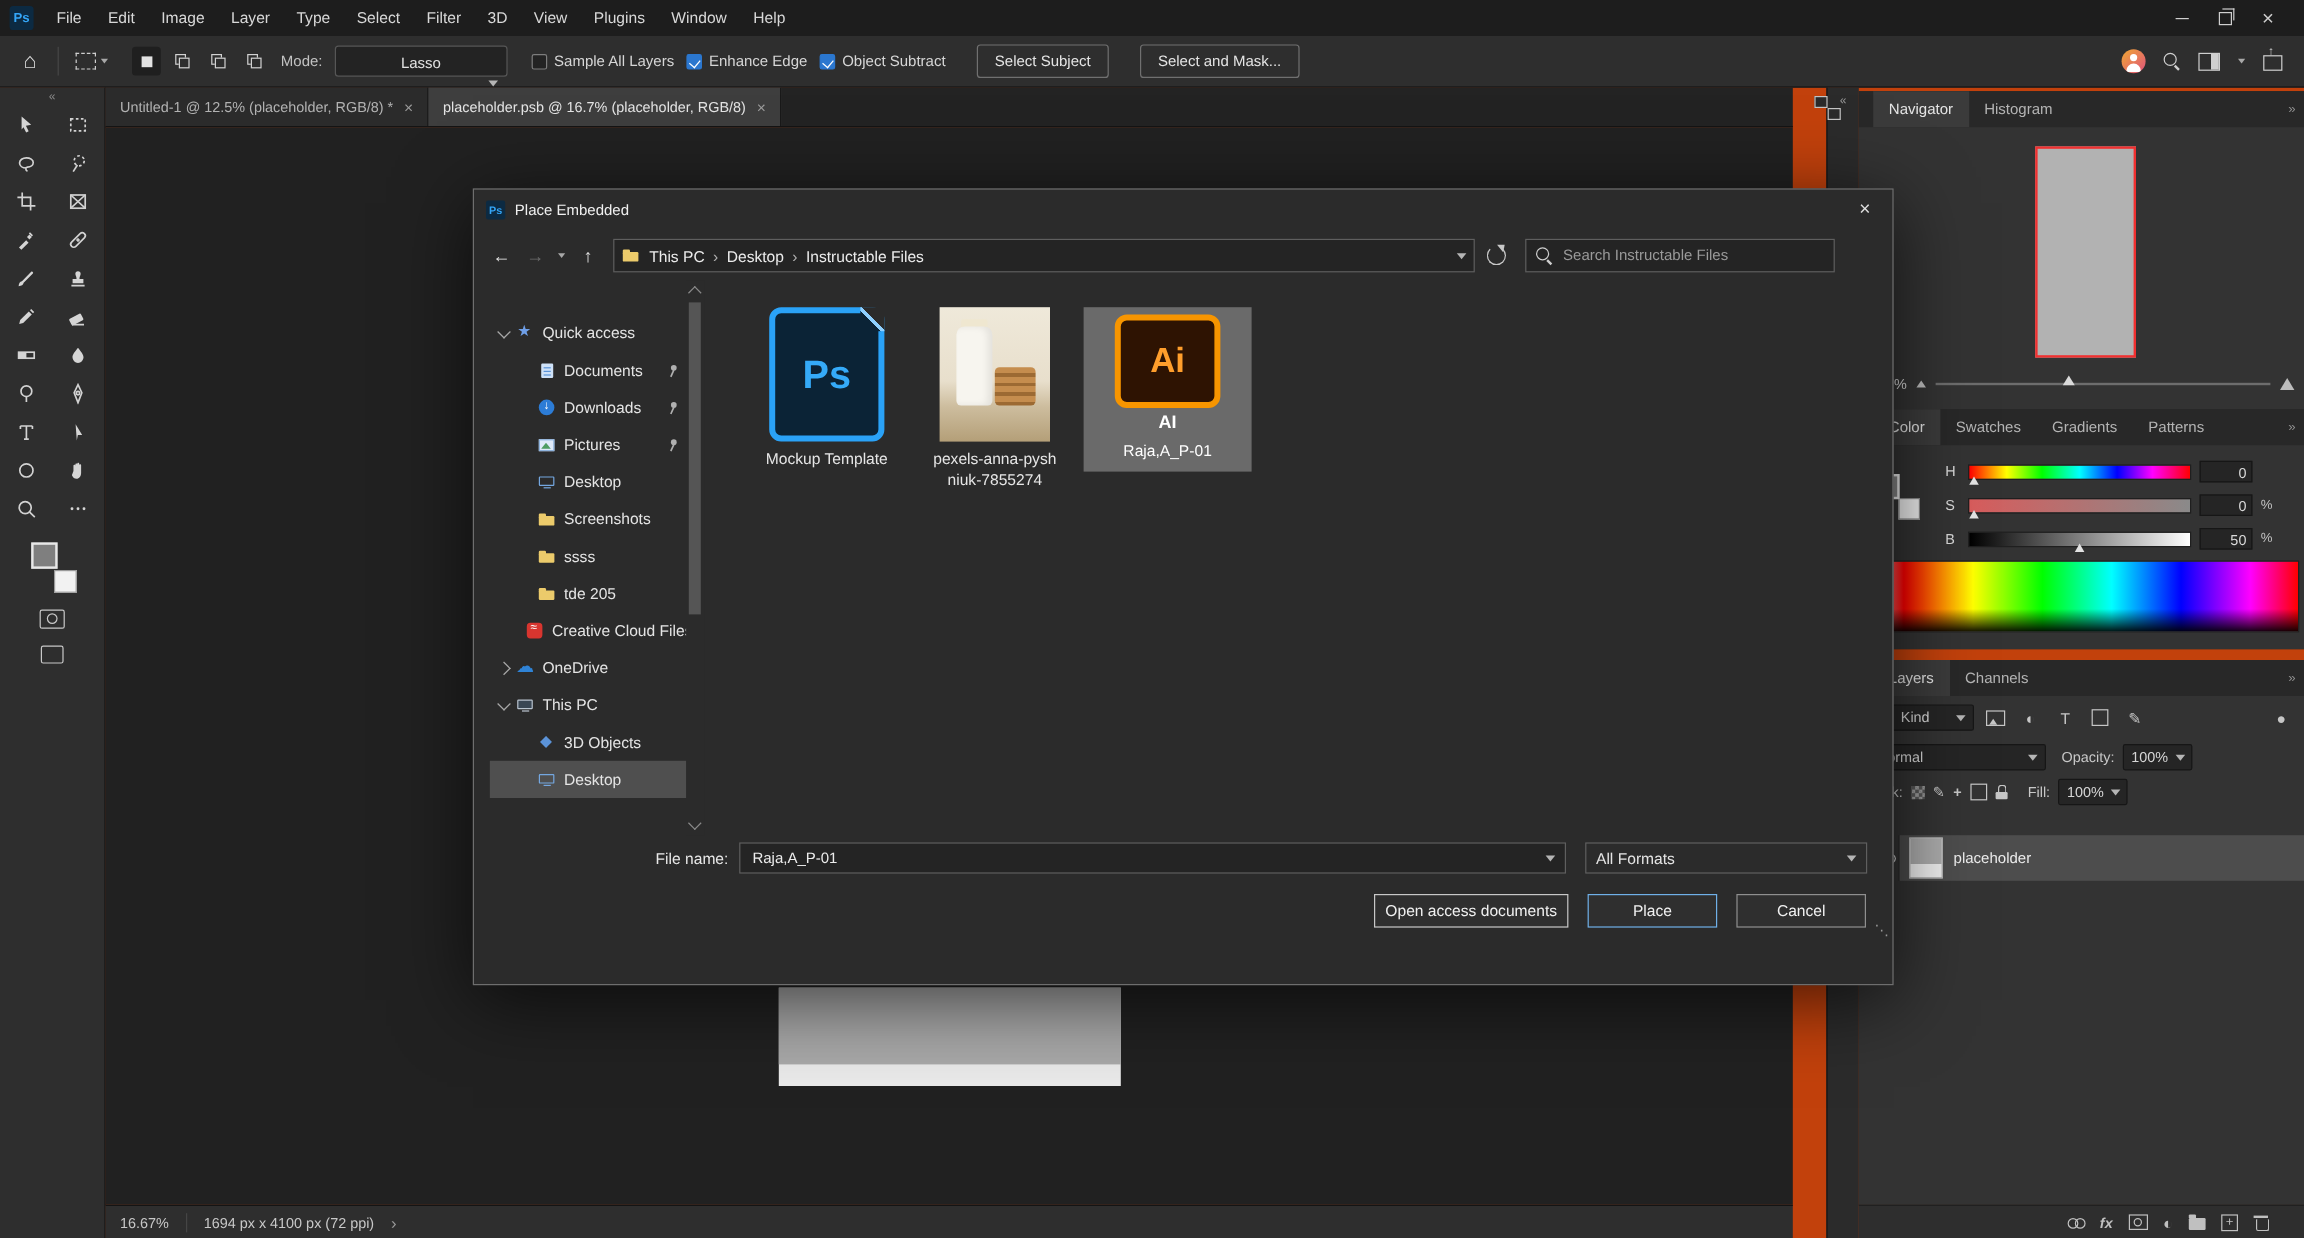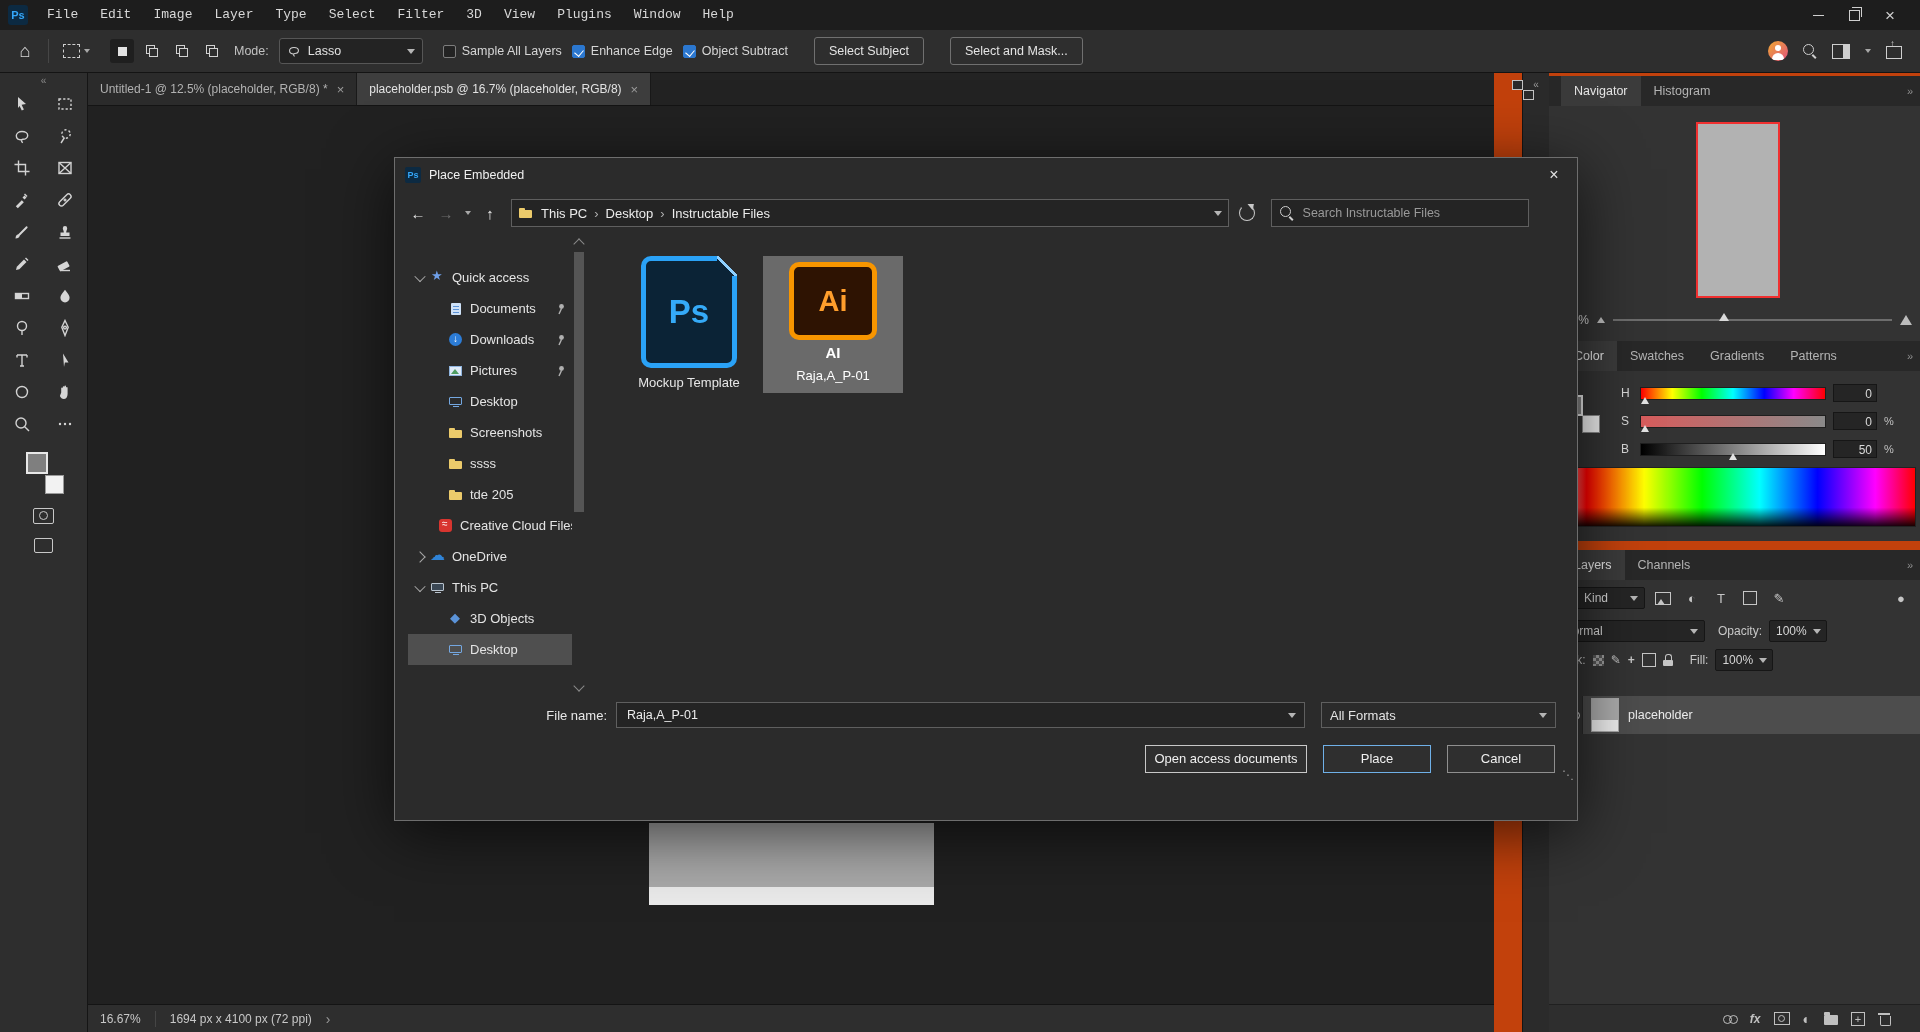--- a/index.html
+++ b/index.html
@@ -5,21 +5,21 @@
   html,body{margin:0;padding:0;background:#101010;}
   #app{position:relative;width:1920px;height:1032px;background:#c2410c;overflow:hidden;
        font-family:"Liberation Sans",sans-serif;color:#d6d6d6;-webkit-font-smoothing:antialiased;}
   .abs{position:absolute;}
   .dn{width:0;height:0;border-left:4px solid transparent;border-right:4px solid transparent;border-top:5px solid #b5b5b5;}
   .dns{width:0;height:0;border-left:3px solid transparent;border-right:3px solid transparent;border-top:4px solid #a8a8a8;}
 
   
   #menubar{left:0;top:0;width:1920px;height:30px;background:#1d1d1d;display:flex;align-items:center;padding-left:8px;box-sizing:border-box;font-size:13px;}
   .pslogo{width:20px;height:20px;background:#0c2a42;color:#34a6f8;border-radius:3px;font-size:11px;font-weight:bold;display:flex;align-items:center;justify-content:center;margin-right:8px;}
-  .mitem{padding:0 11px;line-height:30px;color:#d8d8d8;cursor:default;font-family:Liberation Mono, monospace;}
+  .mitem{padding:0 11px;line-height:30px;color:#d8d8d8;cursor:default;}
   #wincontrols{margin-left:auto;display:flex;height:30px;padding-right:12px;}
   .wc{width:36px;height:30px;display:flex;align-items:center;justify-content:center;color:#cfcfcf;}
   .ic-min{width:11px;height:1px;background:#cfcfcf;display:block;}
   .ic-restore{width:9px;height:9px;border:1px solid #cfcfcf;position:relative;display:block;}
   .ic-restore::before{content:"";position:absolute;left:2px;top:-4px;width:9px;height:9px;border:1px solid #cfcfcf;border-bottom:none;border-left:none;}
   .ic-close{font-size:17px;line-height:1;}
 
   
   #optionsbar{left:0;top:30px;width:1920px;height:43px;background:#2e2e2e;border-bottom:1px solid #141414;display:flex;align-items:center;box-sizing:border-box;padding:0 12px;font-size:12.5px;gap:10px;}
   .home{font-size:18px;color:#d8d8d8;width:26px;text-align:center;}
@@ -28,21 +28,21 @@
   .toolbadge .box{width:15px;height:12px;border:1px dashed #cfcfcf;}
   .modeicons{display:flex;gap:6px;margin-left:6px;}
   .mi{width:24px;height:24px;display:flex;align-items:center;justify-content:center;border-radius:3px;}
   .mi.active{background:#1f1f1f;}
   .sq-solid{width:9px;height:9px;background:#e2e2e2;}
   .sq-dbl{width:12px;height:12px;position:relative;}
   .sq-dbl::before{content:"";position:absolute;left:0;top:0;width:7px;height:7px;border:1px solid #d2d2d2;}
   .sq-dbl::after{content:"";position:absolute;right:0;bottom:0;width:7px;height:7px;border:1px solid #d2d2d2;background:#2e2e2e;}
   .lbl{color:#c2c2c2;}
   .dropfield{height:24px;background:#232323;border:1px solid #565656;border-radius:3px;display:flex;align-items:center;padding:0 7px;gap:7px;color:#e2e2e2;}
-  #modedrop{width:128px;}
+  #modedrop{width:128px;flex-direction:column;}
   #modedrop .dn{margin-left:auto;}
   .chk{display:flex;align-items:center;gap:6px;margin-left:10px;}
   .cbox{width:13px;height:13px;border-radius:2px;background:#232323;border:1px solid #7d7d7d;box-sizing:border-box;position:relative;}
   .cbox.on{background:#2b77cf;border-color:#2b77cf;}
   .cbox.on::after{content:"";position:absolute;left:3px;top:2px;width:5px;height:7px;border:solid #fff;border-width:0 1.6px 1.6px 0;transform:rotate(40deg);}
   .obtn{height:26px;padding:0 14px;border:1px solid #707070;border-radius:3px;background:#2e2e2e;color:#e4e4e4;display:flex;align-items:center;margin-left:16px;}
   #obright{margin-left:auto;display:flex;align-items:center;gap:15px;padding-right:6px;}
   .avatar{width:20px;height:20px;border-radius:50%;background:linear-gradient(135deg,#f0a832,#e0527e);position:relative;overflow:hidden;}
   .avatar::before{content:"";position:absolute;left:7px;top:4px;width:6px;height:6px;border-radius:50%;background:#fff;}
   .avatar::after{content:"";position:absolute;left:4px;top:12px;width:12px;height:7px;border-radius:6px 6px 0 0;background:#fff;}
@@ -790,20 +790,28 @@
         <span class="arr dwn"></span>
       </div>
       <div id="filearea">
         <div class="tile">
           <div class="icon-psd">
               <span>Ps</span>
               <span class="fold"></span>
             </div>
           <div class="tlabel">Mockup Template</div>
         </div>
+        <div class="tile">
+          <div class="photo">
+            <span class="ph-cap"></span>
+            <span class="ph-bottle"></span>
+            <span class="ph-cookies"></span>
+          </div>
+          <div class="tlabel">pexels-anna-pysh niuk-7855274</div>
+        </div>
         <div class="tile sel">
           <div class="icon-ai">
               <span>Ai</span>
             </div>
           <div class="aibadge">AI</div>
           <div class="tlabel">Raja,A_P-01</div>
         </div>
       </div>
     </div>
     <div id="fnamerow">

